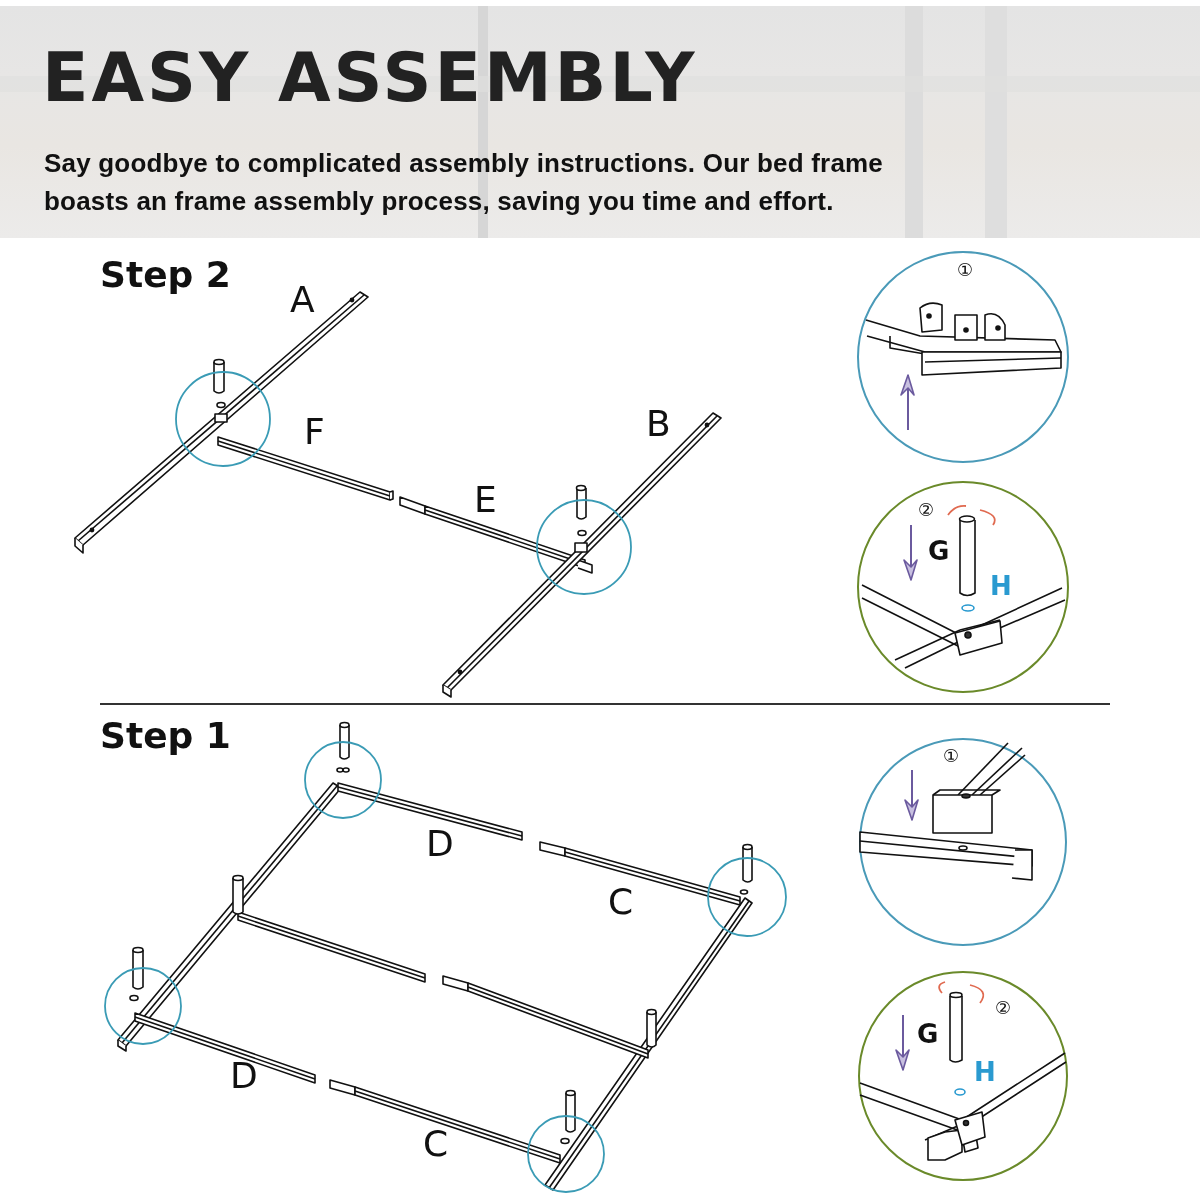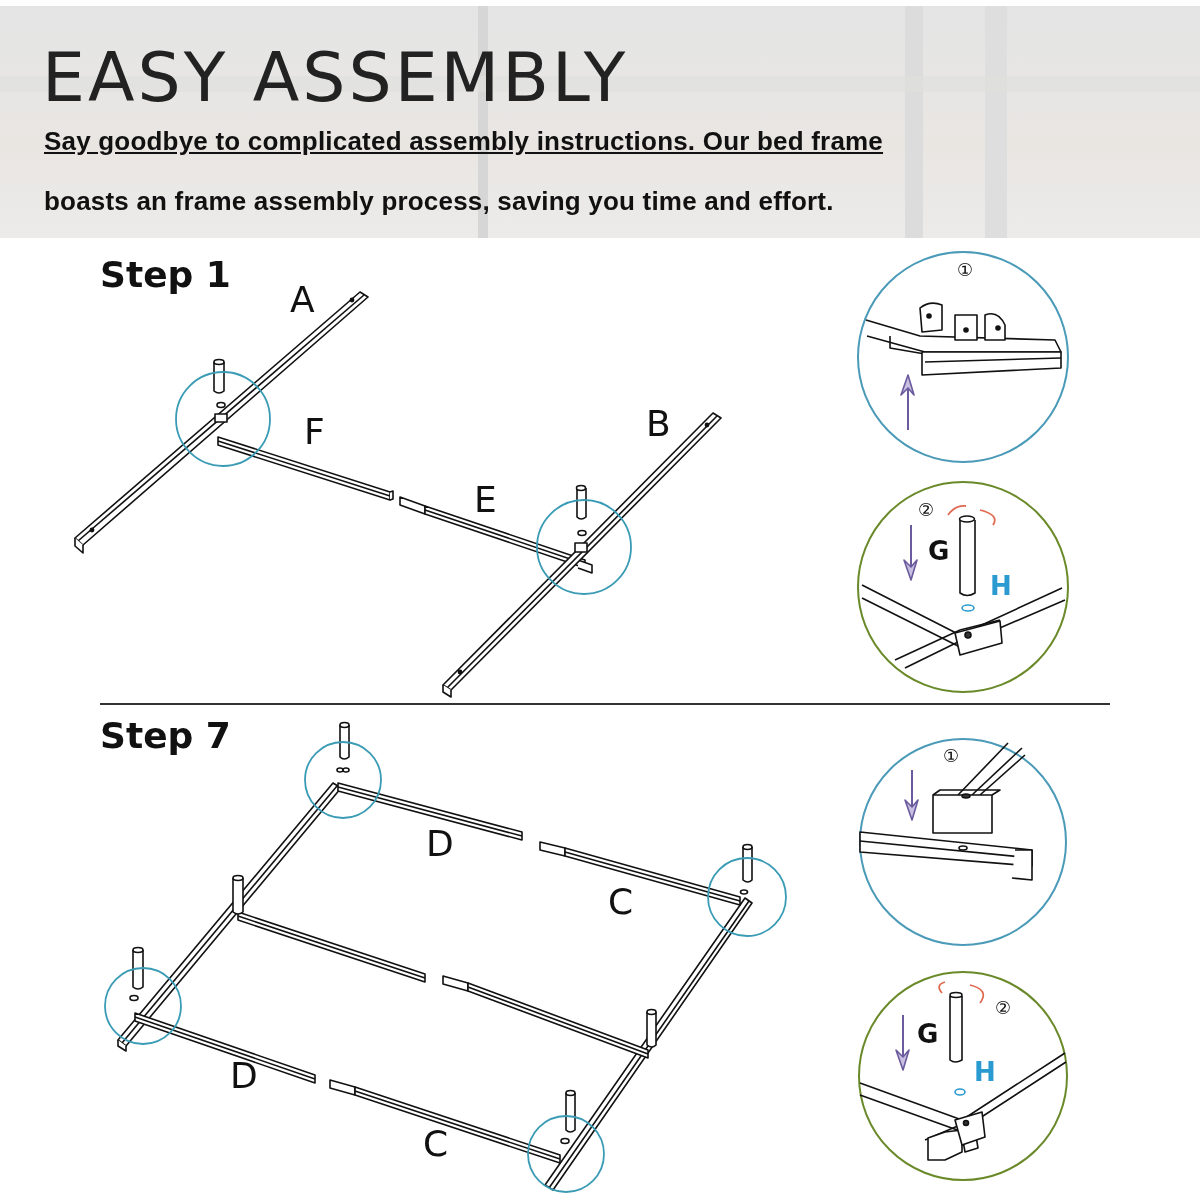--- a/index.html
+++ b/index.html
@@ -1,42 +1,42 @@
 <!DOCTYPE html>
 <html><head>
 <meta charset="utf-8">
 <style>
   html,body{margin:0;padding:0;background:#ffffff;}
   body{width:1200px;height:1200px;position:relative;overflow:hidden;font-family:"DejaVu Sans",sans-serif;}
   .header{position:absolute;left:0;top:6px;width:1200px;height:232px;background:linear-gradient(180deg,#e4e4e4 0%,#e7e6e5 30%,#e9e6e2 60%,#ecebea 100%);overflow:hidden;}
   .hdr-deco{position:absolute;background:#d9d9d9;}
-  .title{position:absolute;left:42px;top:38px;font-family:"DejaVu Sans",sans-serif;font-weight:normal;font-size:68px;letter-spacing:3px;color:#222222;transform:scaleY(1.0);line-height:1;}
+  .title{position:absolute;left:42px;top:38px;font-family:"DejaVu Sans",sans-serif;font-weight:bold;font-size:68px;letter-spacing:3px;color:#222222;transform:scaleY(1.0);line-height:1;}
   .subtitle{position:absolute;left:44px;font-family:"Liberation Sans",sans-serif;font-weight:bold;font-size:26px;color:#111111;letter-spacing:0.2px;}
-  .sub1{top:120px;text-decoration:underline;}
+  .sub1{top:142px;}
   .sub2{top:180px;}
   .step-label{position:absolute;font-family:"DejaVu Sans",sans-serif;font-weight:bold;font-size:36px;color:#111111;}
   .divider{position:absolute;left:100px;top:703px;width:1010px;height:2px;background:#333333;}
   svg.diagram{position:absolute;left:0;top:0;}
   .part-label{position:absolute;font-family:"DejaVu Sans",sans-serif;font-size:36px;color:#111;line-height:1;}
 </style>
 </head>
 <body>
 
 <div class="header">
   <div class="hdr-deco" style="left:478px;top:0;width:10px;height:232px;background:#d6d6d6;"></div>
   <div class="hdr-deco" style="left:905px;top:0;width:18px;height:232px;background:#dcdcdc;"></div>
   <div class="hdr-deco" style="left:985px;top:0;width:22px;height:232px;background:#dedede;"></div>
   <div class="hdr-deco" style="left:0;top:70px;width:1200px;height:16px;background:#e0dfde;opacity:.6"></div>
   <div class="title">EASY ASSEMBLY</div>
   <div class="subtitle sub1">Say goodbye to complicated assembly instructions. Our bed frame</div>
   <div class="subtitle sub2">boasts an frame assembly process, saving you time and effort.</div>
 </div>
 
-<div class="step-label" style="left:100px;top:254px;">Step 1</div>
-<div class="step-label" style="left:100px;top:715px;">Step 7</div>
+<div class="step-label" style="left:100px;top:254px;">Step 2</div>
+<div class="step-label" style="left:100px;top:715px;">Step 1</div>
 
 <div class="divider"></div>
 
 <svg class="diagram" width="1200" height="1200" viewBox="0 0 1200 1200">
   <g fill="none" stroke="#111" stroke-width="1.6" stroke-linejoin="round">
 
     <g>
       <path d="M75 538 L360 292 L368 297 L83 545 Z" fill="#fff"></path>
       <line x1="78" y1="541" x2="364" y2="295"></line>
       <path d="M75 538 L75 546 L83 553 L83 545" fill="#fff"></path>

